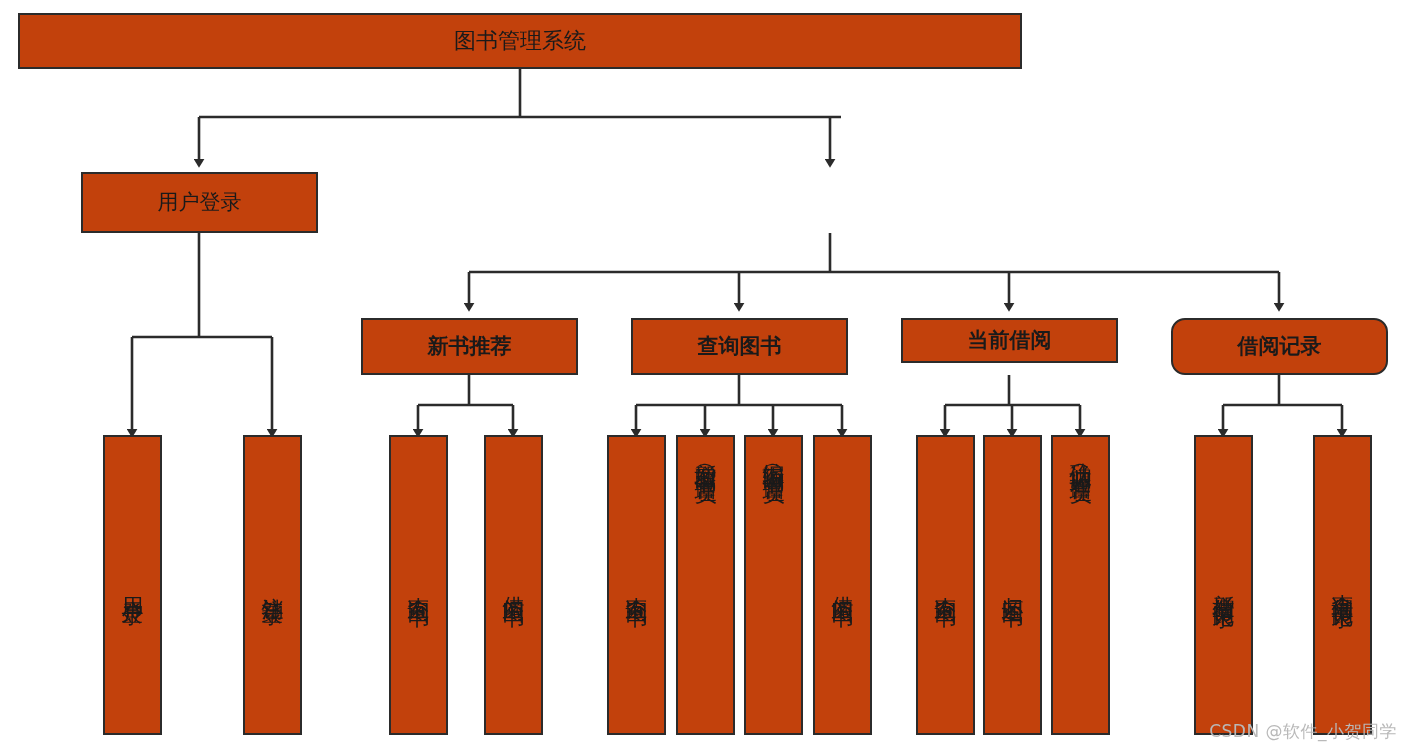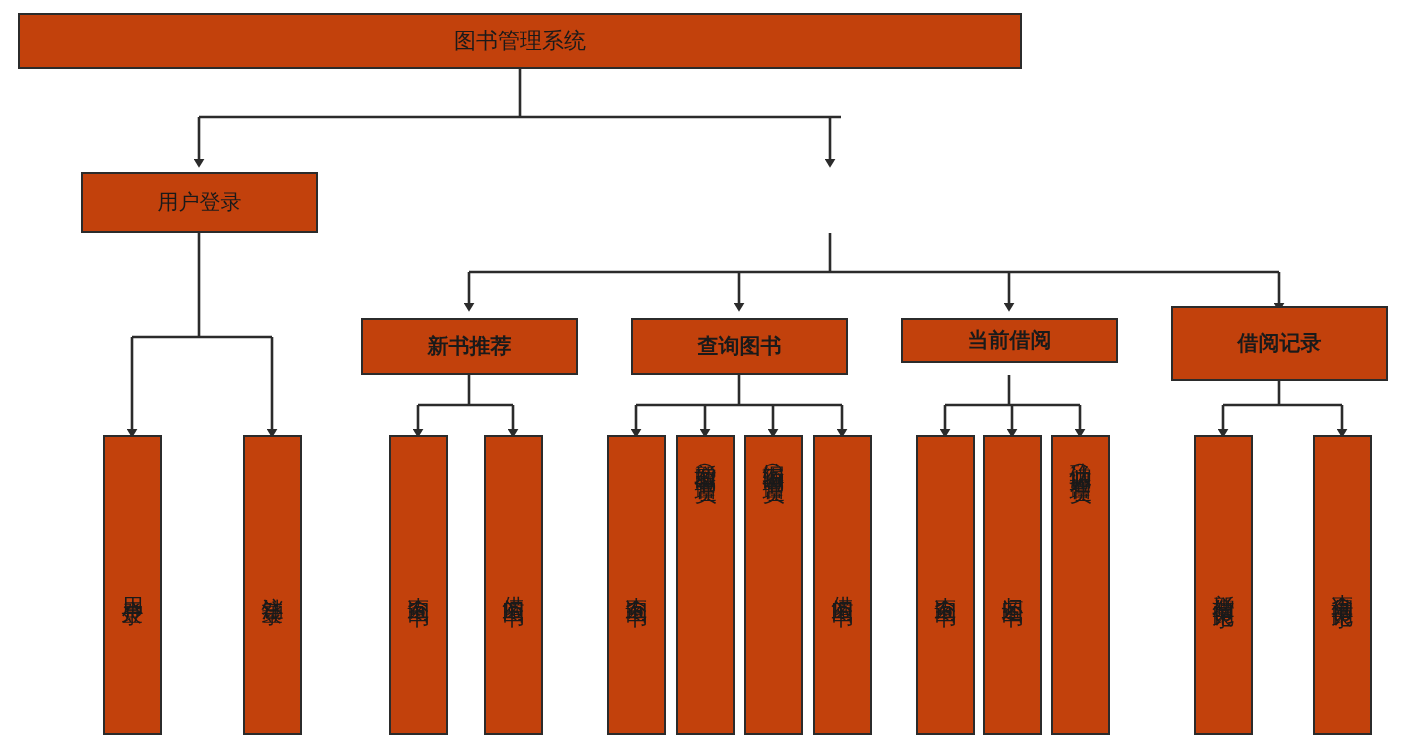--- a/index.html
+++ b/index.html
@@ -121,21 +121,21 @@
   </div>
 
   <div class="node lvl3" style="left:631px;top:318px;width:217px;height:57px;">
     <span>查询图书</span>
   </div>
 
   <div class="node lvl3" style="left:901px;top:318px;width:217px;height:45px;">
     <span>当前借阅</span>
   </div>
 
-  <div class="node lvl3" style="left:1171px;top:306px;width:217px;height:75px;">
+  <div class="node lvl3" style="left:1171px;top:318px;width:217px;height:57px;border-radius:14px;">
     <span>借阅记录</span>
   </div>
 
   <div class="node leaf" style="left:103px;top:435px;width:59px;height:300px;">
     <span class="leaf-label">用户登录</span>
   </div>
   <div class="node leaf" style="left:243px;top:435px;width:59px;height:300px;">
     <span class="leaf-label">注销登录</span>
   </div>
 
@@ -169,14 +169,15 @@
     <span class="leaf-label">确认归还（管理员）</span>
   </div>
 
   <div class="node leaf" style="left:1194px;top:435px;width:59px;height:300px;">
     <span class="leaf-label">新增借阅记录</span>
   </div>
   <div class="node leaf" style="left:1313px;top:435px;width:59px;height:300px;">
     <span class="leaf-label">查询借阅记录</span>
   </div>
 
+  <div id="watermark">CSDN @软件_小贺同学</div>
 
 </div>
 
 </body></html>

